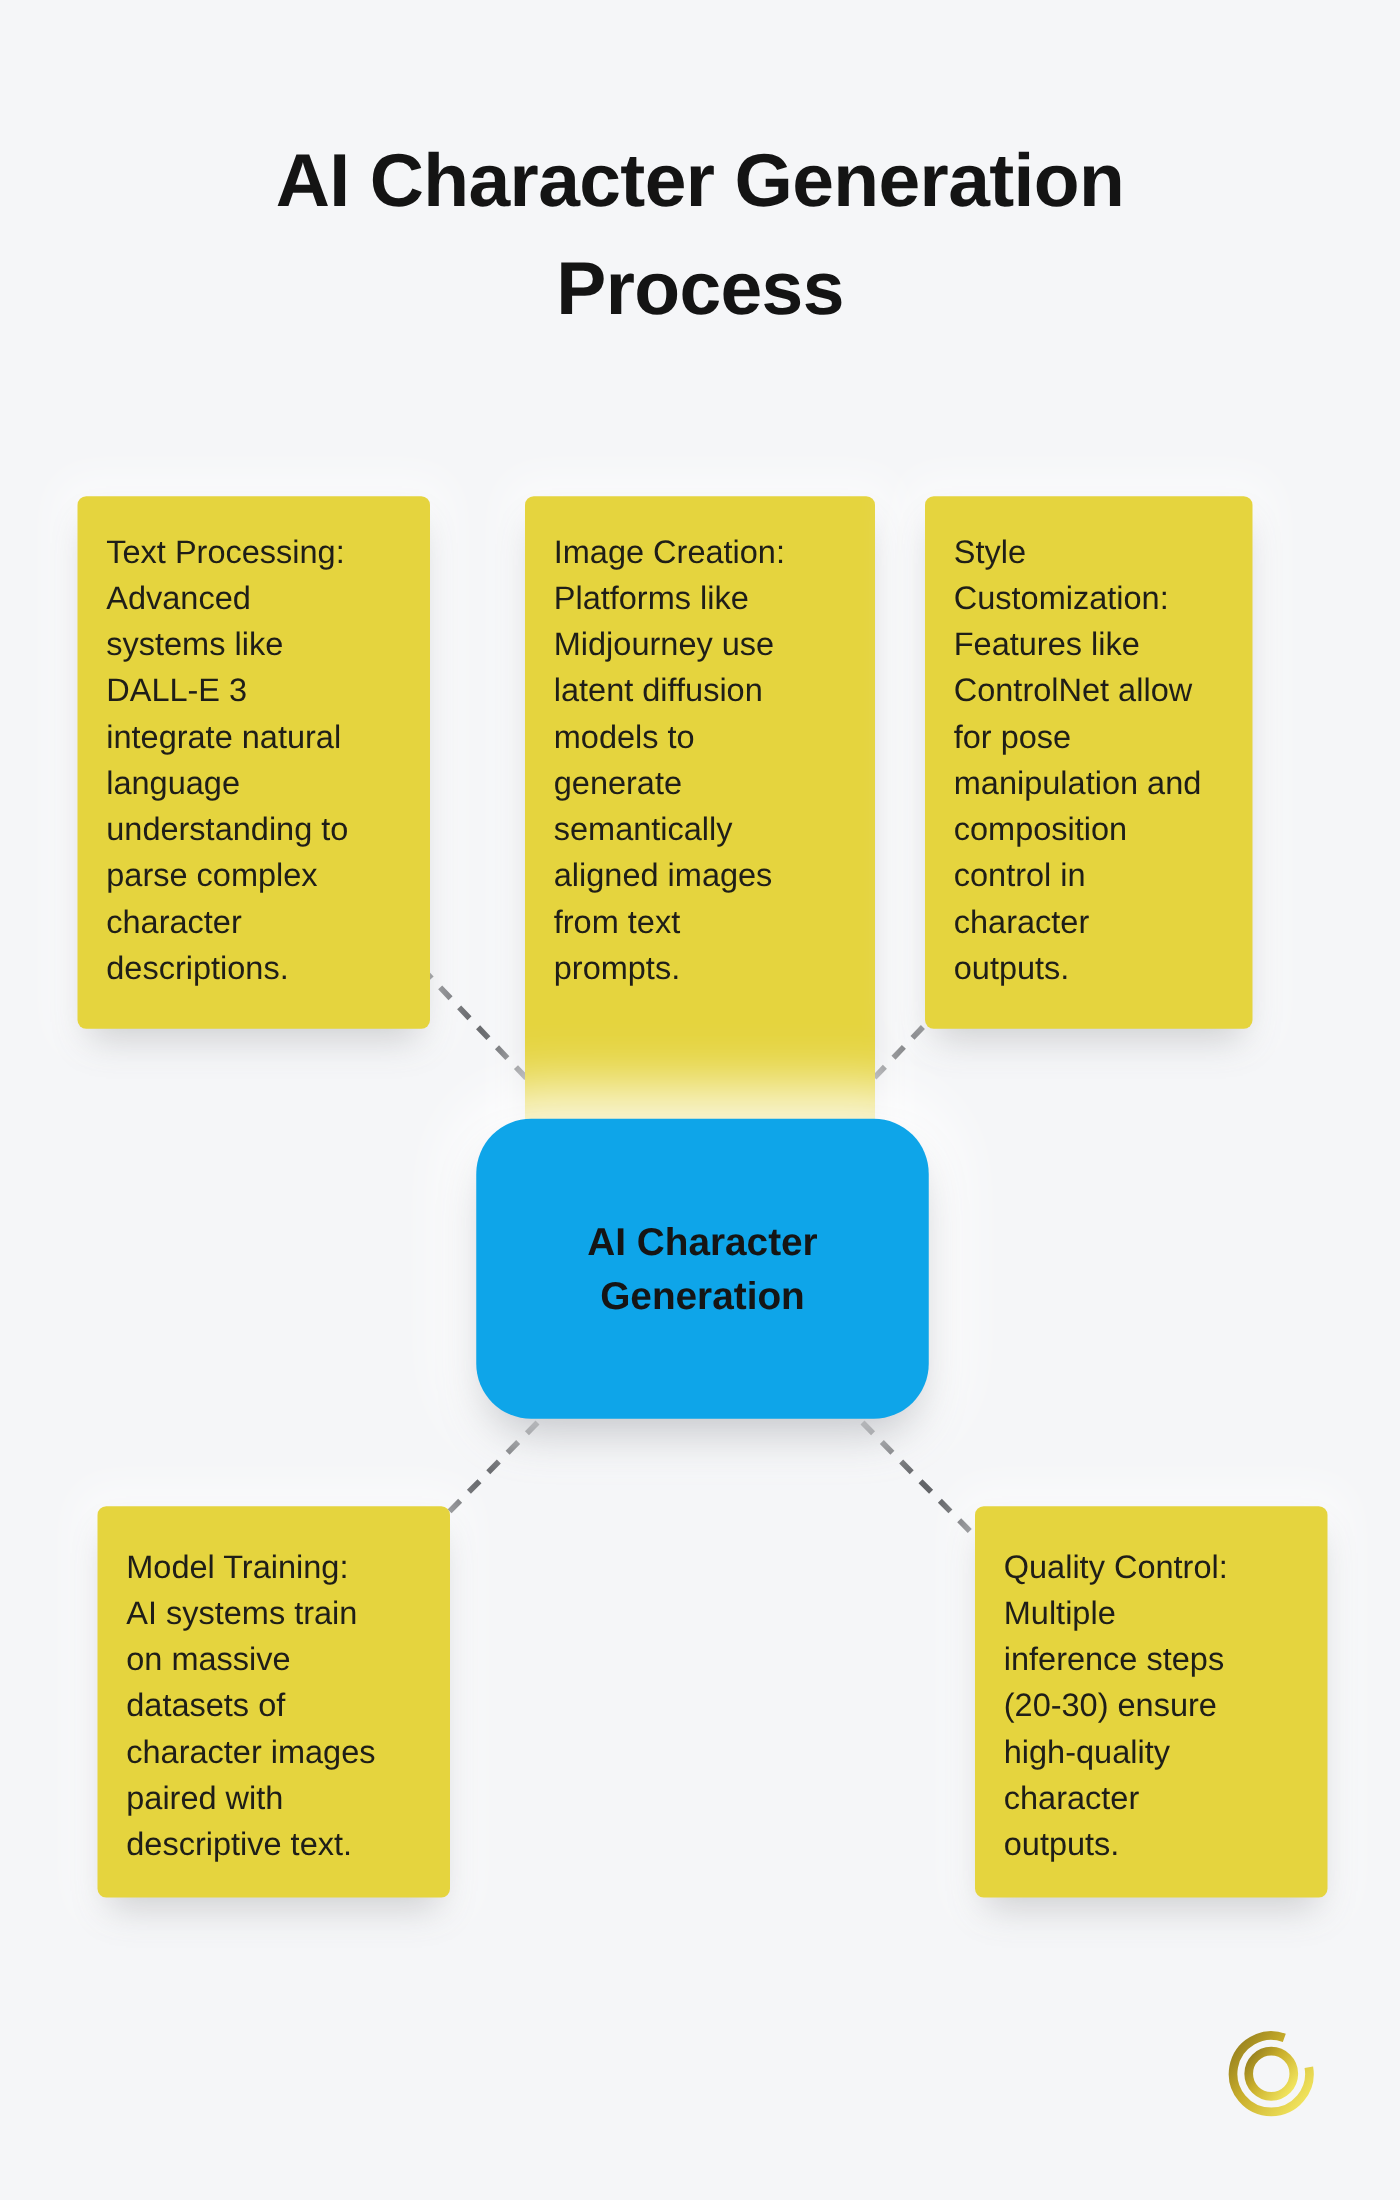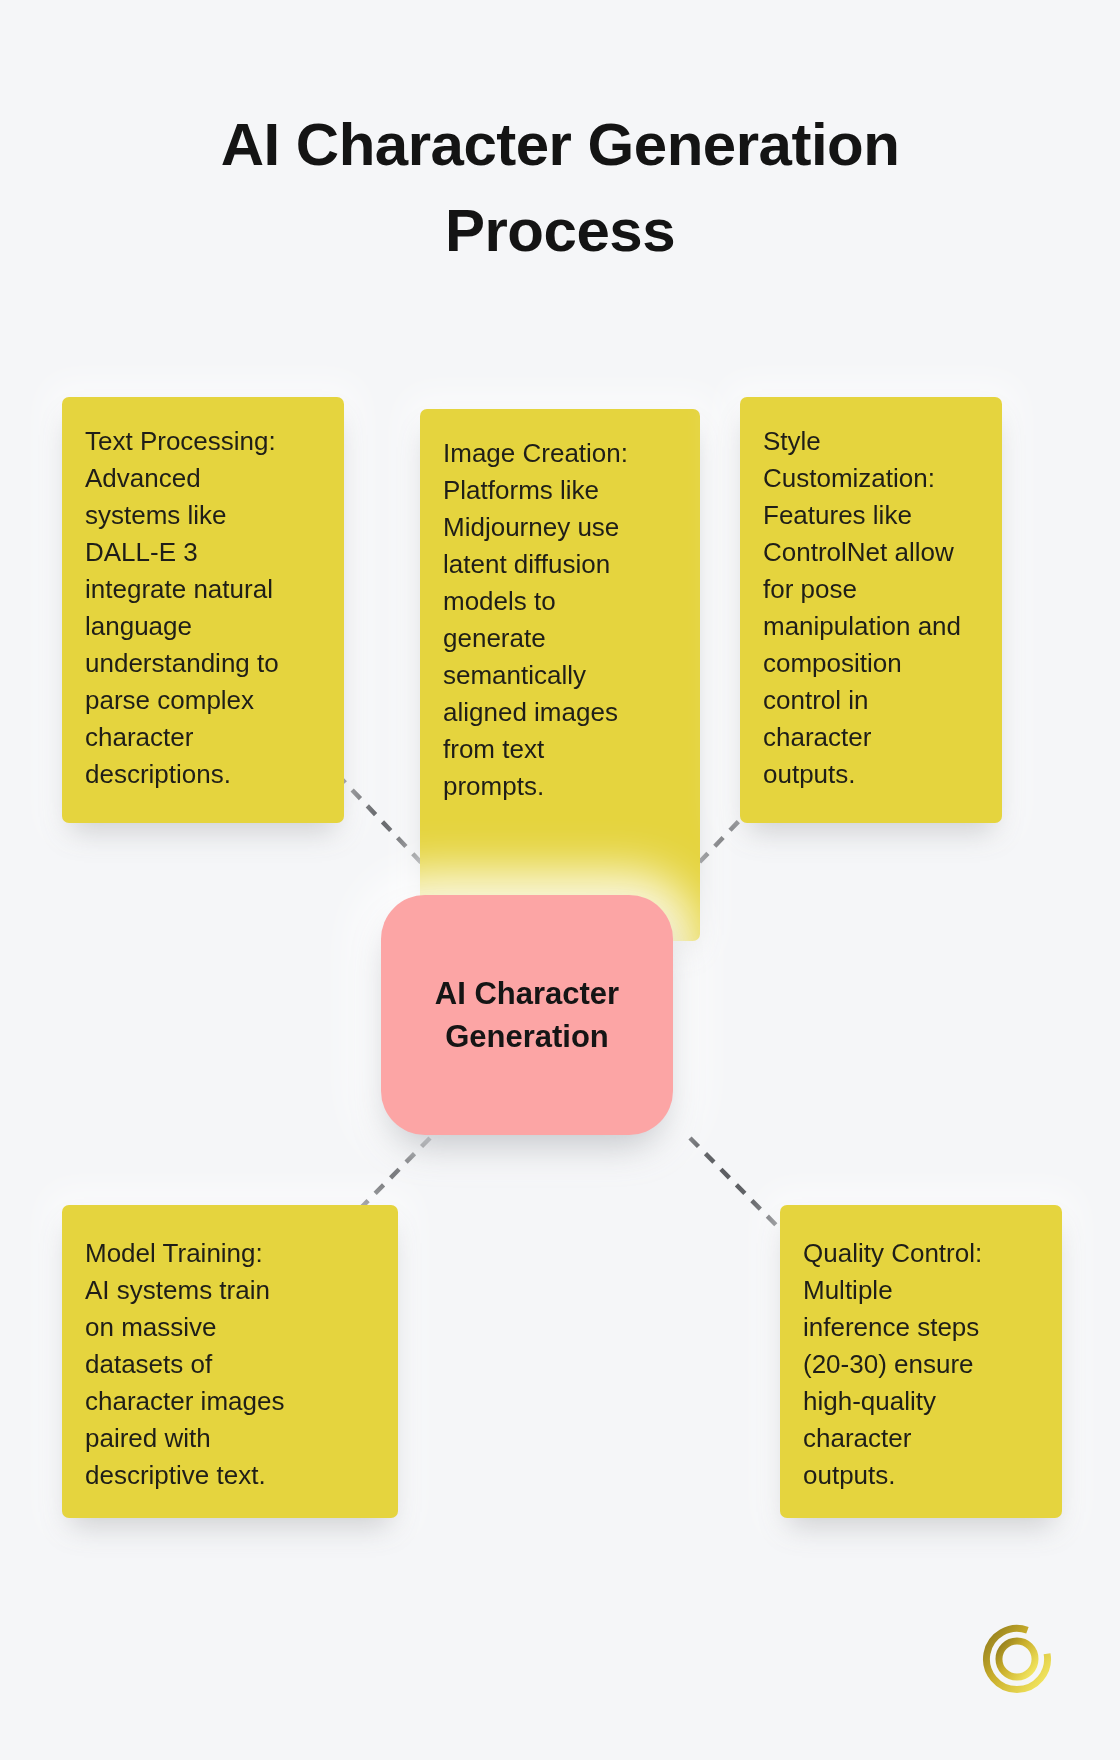--- a/index.html
+++ b/index.html
@@ -51,23 +51,23 @@
   .node.lower{padding-top:30px;}
   .node p{
     margin:0;
     font-size:26px;
     line-height:37px;
     color:var(--node-text);
     white-space:pre-line;
   }
   .center-node{
     position:absolute;
-    left:381px;top:895px;width:292px;height:240px;
+    left:381px;top:895px;width:362px;height:240px;
     box-sizing:border-box;
-    background:#fca5a5;
+    background:#0ea5e9;
     border-radius:44px;
     display:flex;align-items:center;justify-content:center;
     box-shadow:0 20px 38px -10px rgba(98,102,112,0.38), 0 0 46px 24px rgba(255,255,255,0.85);
   }
   .center-node .label{
     font-size:31px;
     line-height:43px;
     font-weight:700;
     color:#151515;
     text-align:center;
@@ -100,21 +100,21 @@
 systems like
 DALL-E 3
 integrate natural
 language
 understanding to
 parse complex
 character
 descriptions.</p>
   </div>
 
-  <div class="node" style="left:420px;top:409px;width:280px;height:532px">
+  <div class="node" style="left:420px;top:397px;width:280px;height:532px">
     <p>Image Creation:
 Platforms like
 Midjourney use
 latent diffusion
 models to
 generate
 semantically
 aligned images
 from text
 prompts.</p>
@@ -131,21 +131,21 @@
 control in
 character
 outputs.</p>
   </div>
 
   <div class="center-node">
     <div class="label">AI Character
 Generation</div>
   </div>
 
-  <div class="node lower" style="left:62px;top:1205px;width:336px;height:313px">
+  <div class="node lower" style="left:78px;top:1205px;width:282px;height:313px">
     <p>Model Training:
 AI systems train
 on massive
 datasets of
 character images
 paired with
 descriptive text.</p>
   </div>
 
   <div class="node lower" style="left:780px;top:1205px;width:282px;height:313px">

